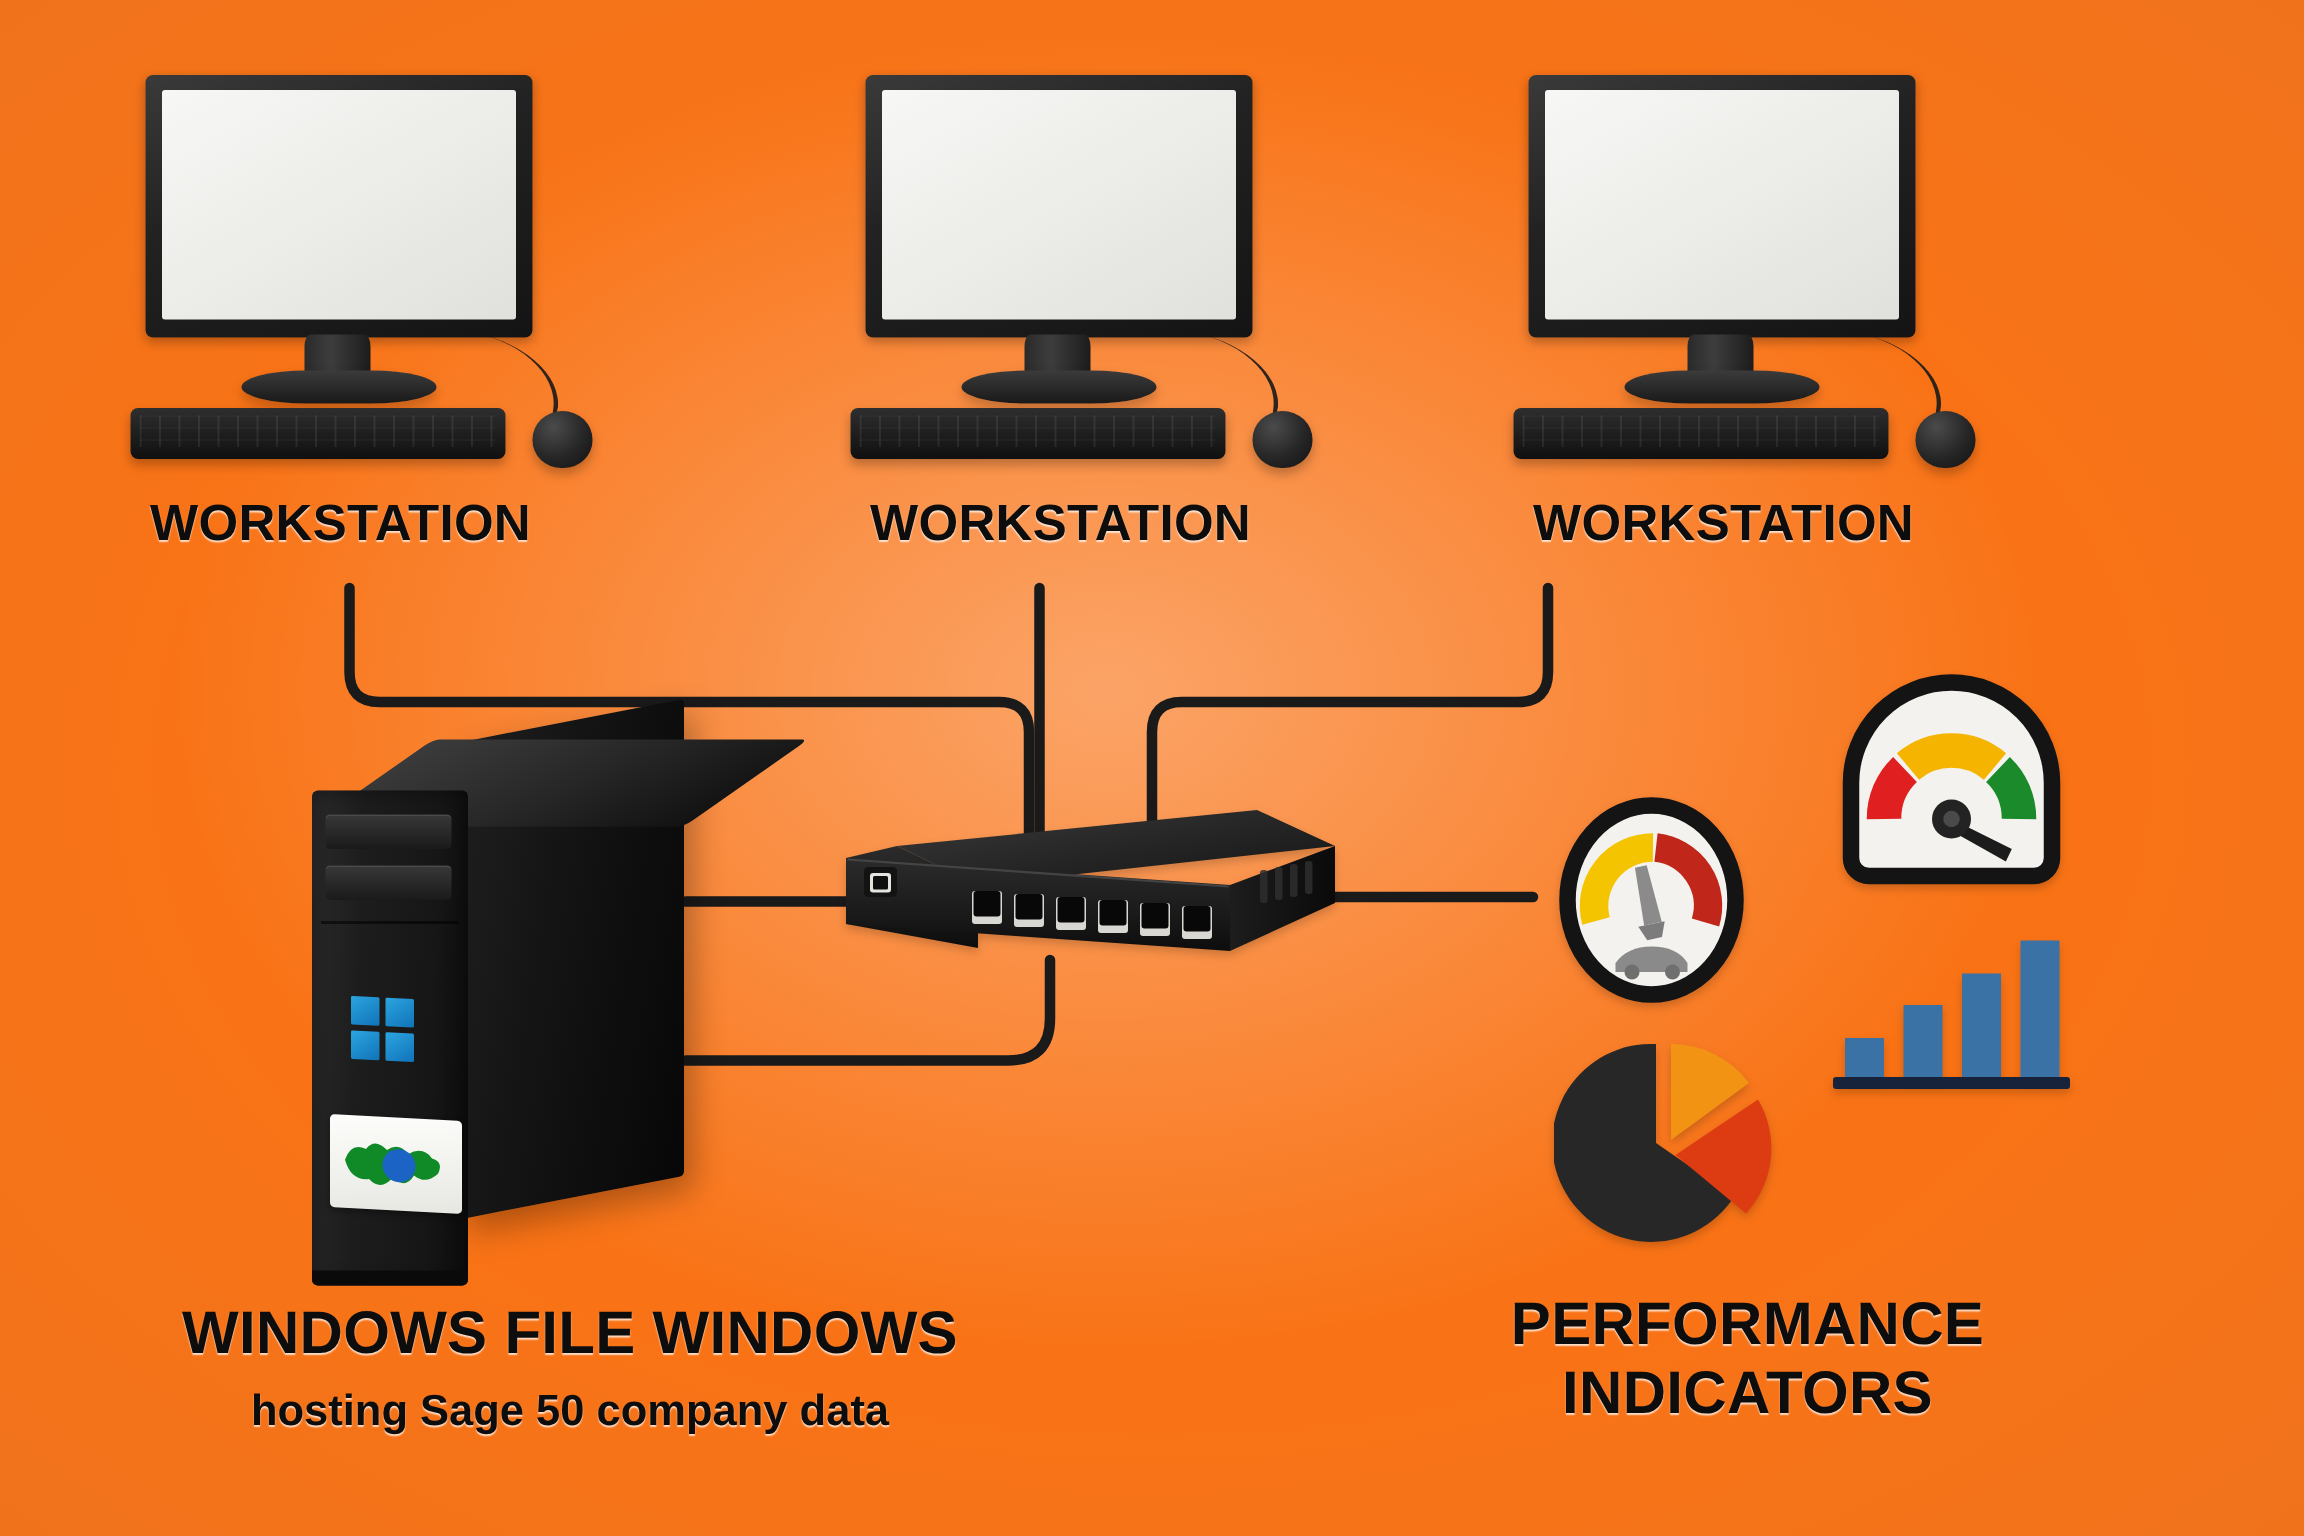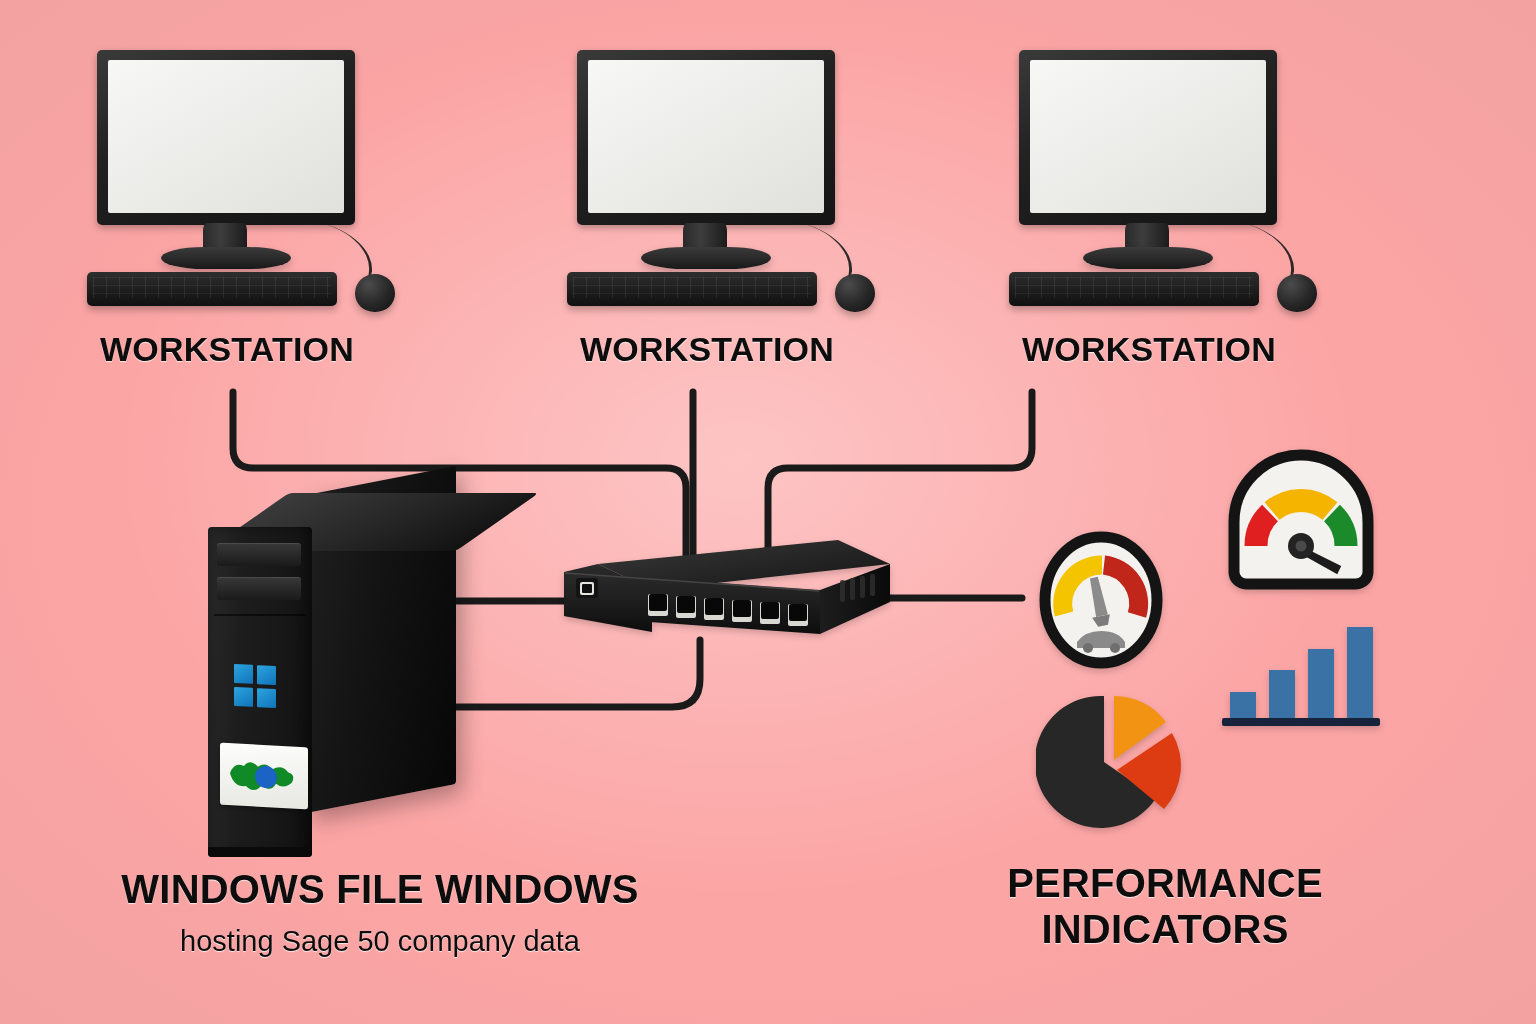--- a/index.html
+++ b/index.html
@@ -4,21 +4,21 @@
 <style>
   html, body {
     margin: 0;
     padding: 0;
     background: #ffffff;
   }
   #stage {
     position: relative;
     width: 1536px;
     height: 1024px;
-    background: #fca5a5;
+    background: #f97316;
     overflow: hidden;
     font-family: "Liberation Sans", sans-serif;
   }
   #stage::after {
     content: "";
     position: absolute;
     inset: 0;
     pointer-events: none;
     background:
       radial-gradient(ellipse at 48% 45%, rgba(255,255,255,0.35) 0%, rgba(255,255,255,0) 55%),
@@ -114,21 +114,21 @@
     font-weight: bold;
     letter-spacing: 0.2px;
     text-align: center;
     text-shadow: 0 1px 1px rgba(255,255,255,0.75);
     white-space: nowrap;
   }
   .label.ws-label { font-size: 34px; }
   .label.big { font-size: 40px; line-height: 1.05; }
   .label.sub {
     font-size: 29px;
-    font-weight: normal;
+    font-weight: bold;
     letter-spacing: 0;
   }
 
   
   .server { width: 300px; height: 360px; }
   .server .side {
     position: absolute;
     left: 110px; top: 0;
     width: 150px; height: 318px;
     background: linear-gradient(100deg,#1f1f1f 0%, #131313 45%, #070707 100%);

